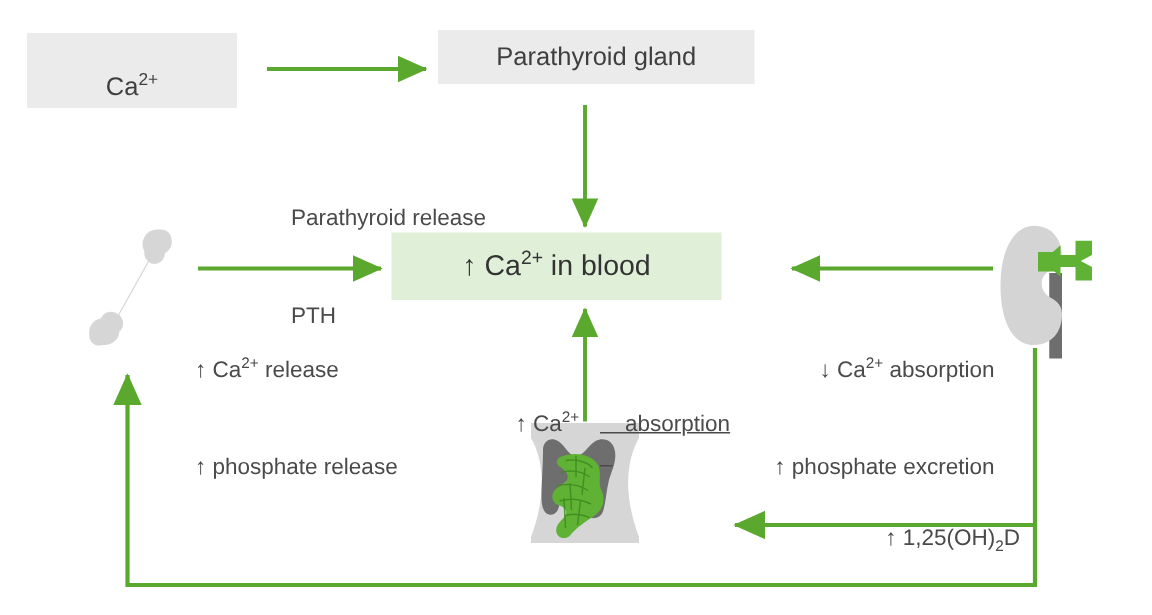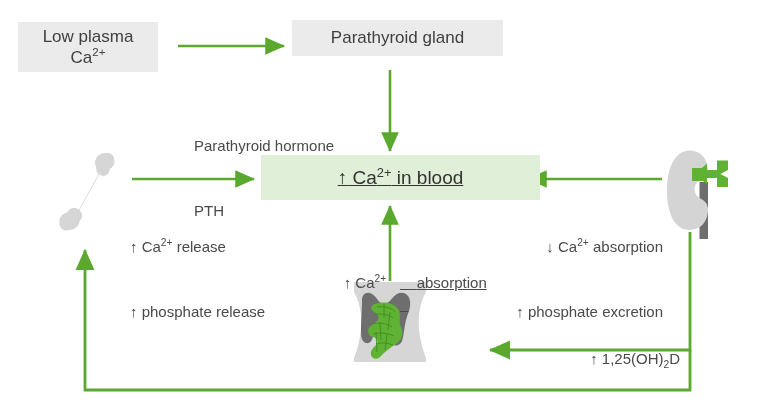--- a/index.html
+++ b/index.html
@@ -150,37 +150,37 @@
       <path d="M44,22 L44,36"></path>
       <path d="M50,30 L48,48"></path>
       <path d="M40,40 L41,58"></path>
       <path d="M36,50 L37,70"></path>
       <path d="M47,52 L45,68"></path>
     </g>
   </svg>
 
   <div class="node-box grey-box" style="left:18px; top:22px; width:140px; height:50px;">
     <div>
-      <span>Low plasma</span><br>
+      <br>
       <span>Ca</span><sup>2+</sup>
     </div>
   </div>
 
   <div class="node-box grey-box" style="left:292px; top:20px; width:211px; height:36px;">
     <span>Parathyroid gland</span>
   </div>
 
-  <div class="node-box green-box" style="left:261px; top:155px; width:279px; height:45px;text-decoration:underline;">
+  <div class="node-box green-box" style="left:261px; top:155px; width:220px; height:45px;">
     <span>
       <span>↑</span><span> Ca</span><sup>2+</sup><span> in blood</span>
     </span>
   </div>
 
   <div class="edge-label" style="left:194px; top:91px;">
-    <div>Parathyroid hormone</div>
+    <div>Parathyroid release</div>
     <div>PTH</div>
   </div>
 
   <div class="edge-label" style="left:130px; top:192px;">
     <div><span>↑</span><span> Ca</span><sup>2+</sup><span> release</span></div>
     <div><span>↑</span><span> phosphate release</span></div>
   </div>
 
   <div class="edge-label right-align" style="left:400px; top:192px; width:263px;">
     <div><span>↓</span><span> Ca</span><sup>2+</sup><span> absorption</span></div>

